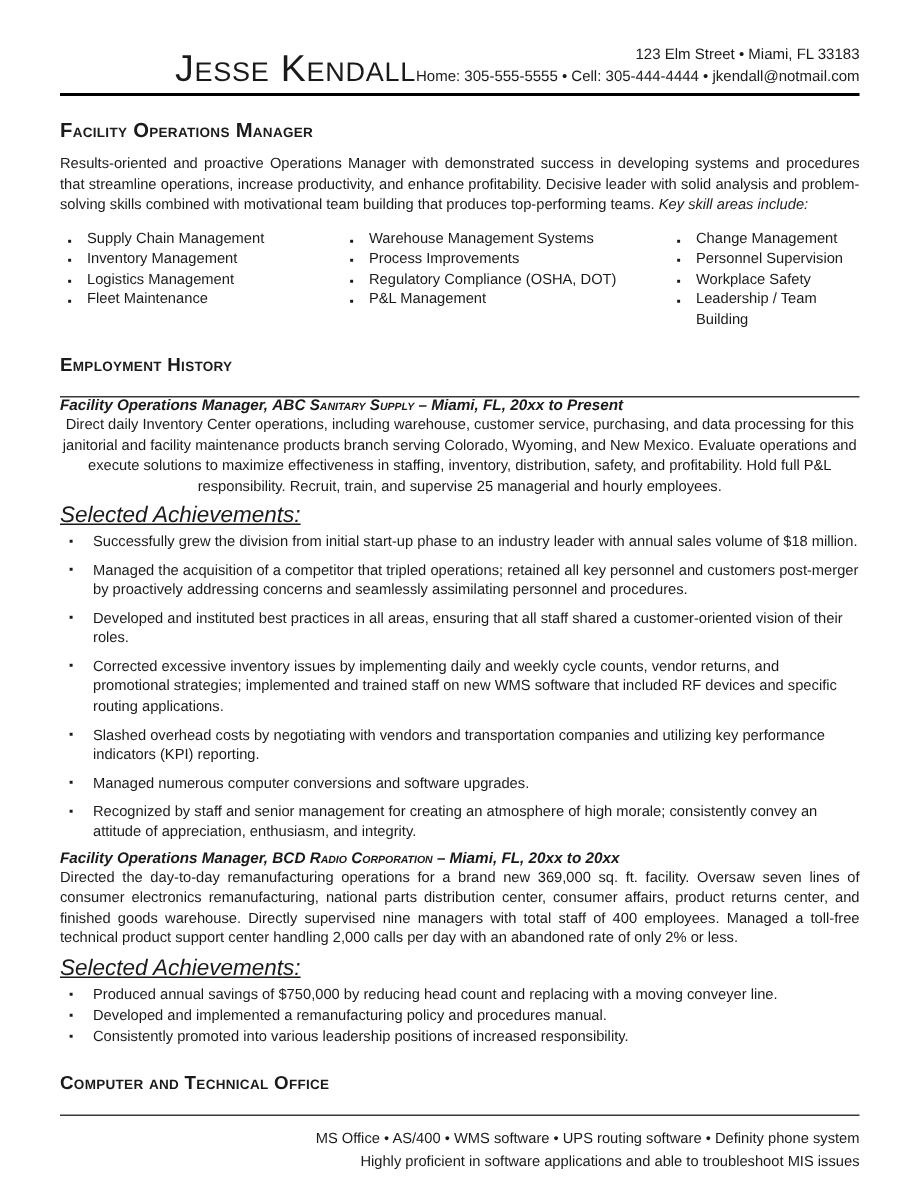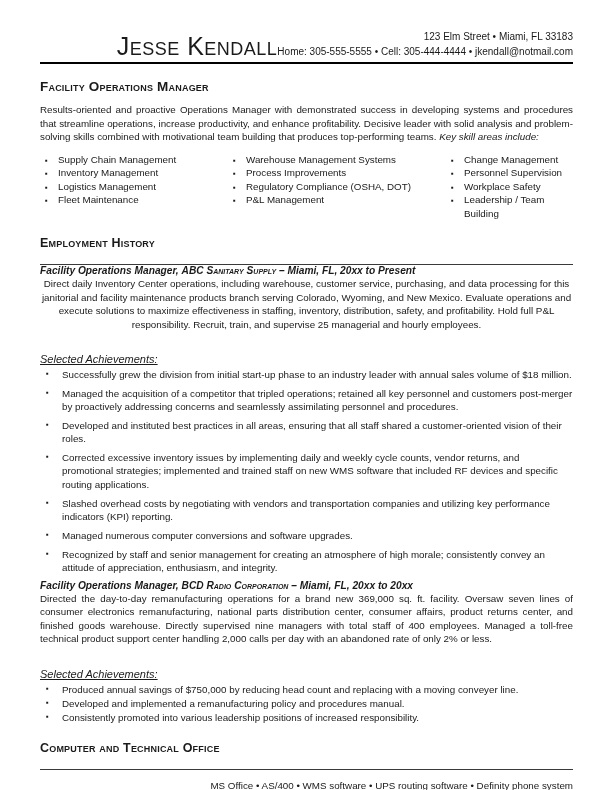--- a/index.html
+++ b/index.html
@@ -50,21 +50,21 @@
     font-size: 12.5px; letter-spacing: 0.2px;
     border-bottom: 1.5px solid #3a3a3a; padding-bottom: 14px;
   }
 
   
   .job-head { font-weight: 700; font-size: 10.2px; font-style: italic; }
   .job-head .sc { font-variant: small-caps; }
   .job-desc { margin-top: 1px; }
   .job-desc.justify { text-align: justify; }
   .ach-label {
-    margin-top: 22px; font-size: 11px; font-style: italic; text-decoration: underline;
+    margin-top: 4px; font-size: 15px; font-style: italic; text-decoration: underline;
   }
   ul.ach { list-style: none; margin-top: 3px; }
   ul.ach li {
     position: relative; padding-left: 22px; font-size: 9.8px; line-height: 1.36;
   }
   ul.ach li::before { content: "▪"; position: absolute; left: 6px; font-size: 8px; top: 1px; }
   ul.ach.spaced li { margin-bottom: 5.5px; }
   ul.ach.tight li { margin-bottom: 1px; }
 
   

